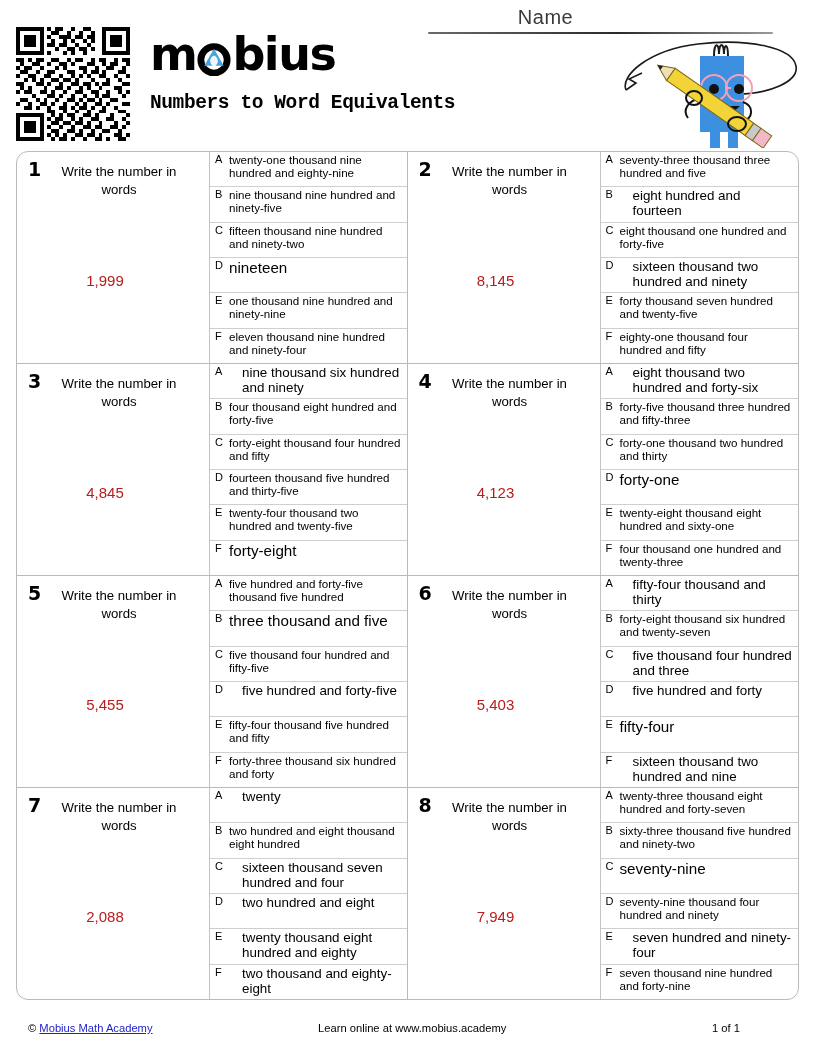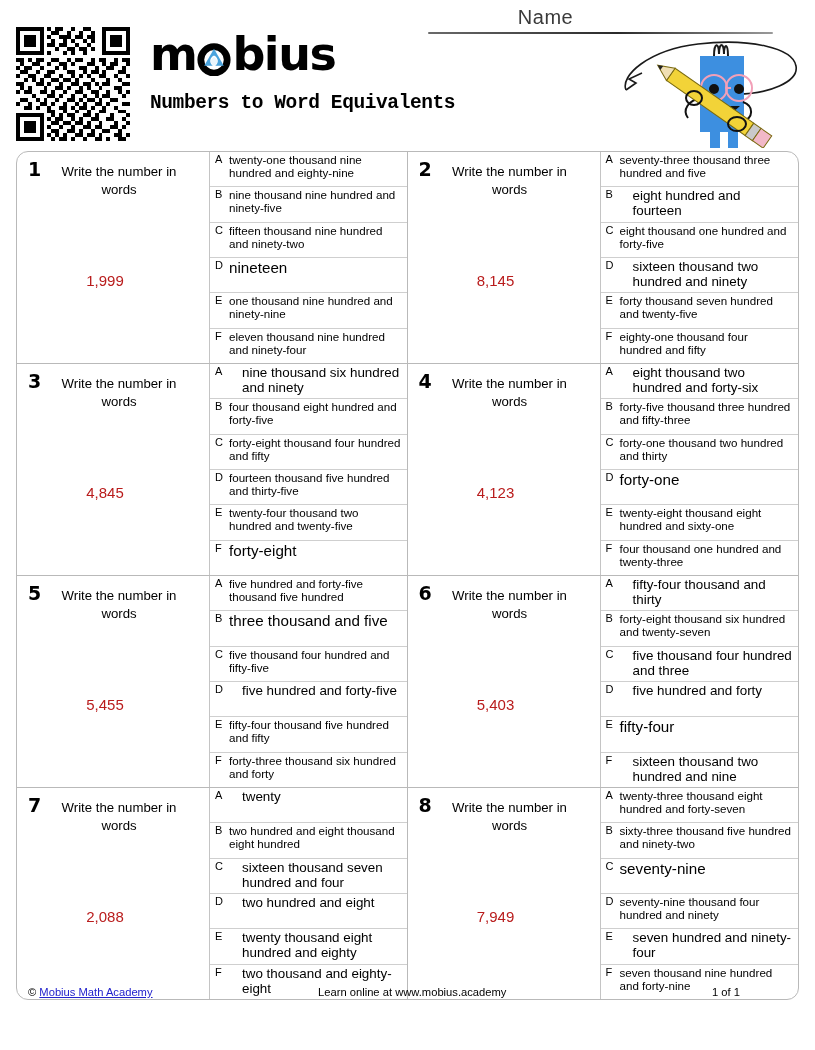--- a/index.html
+++ b/index.html
@@ -196,21 +196,21 @@
     line-height: 1.12;
   }
   .opt-text.sz-m  { font-size: 11.6px; }
   .opt-text.sz-l  { font-size: 13.4px; padding-left: 32px; }
   .opt-text.sz-xl { font-size: 15.2px; }
 
   
   .footer {
     position: absolute;
     left: 0;
-    top: 986px;
+    top: 1022px;
     width: 815px;
     height: 24px;
     font-size: 11.2px;
   }
   .footer-left {
     position: absolute;
     left: 28px;
     top: 0;
     color: #000;
   }

